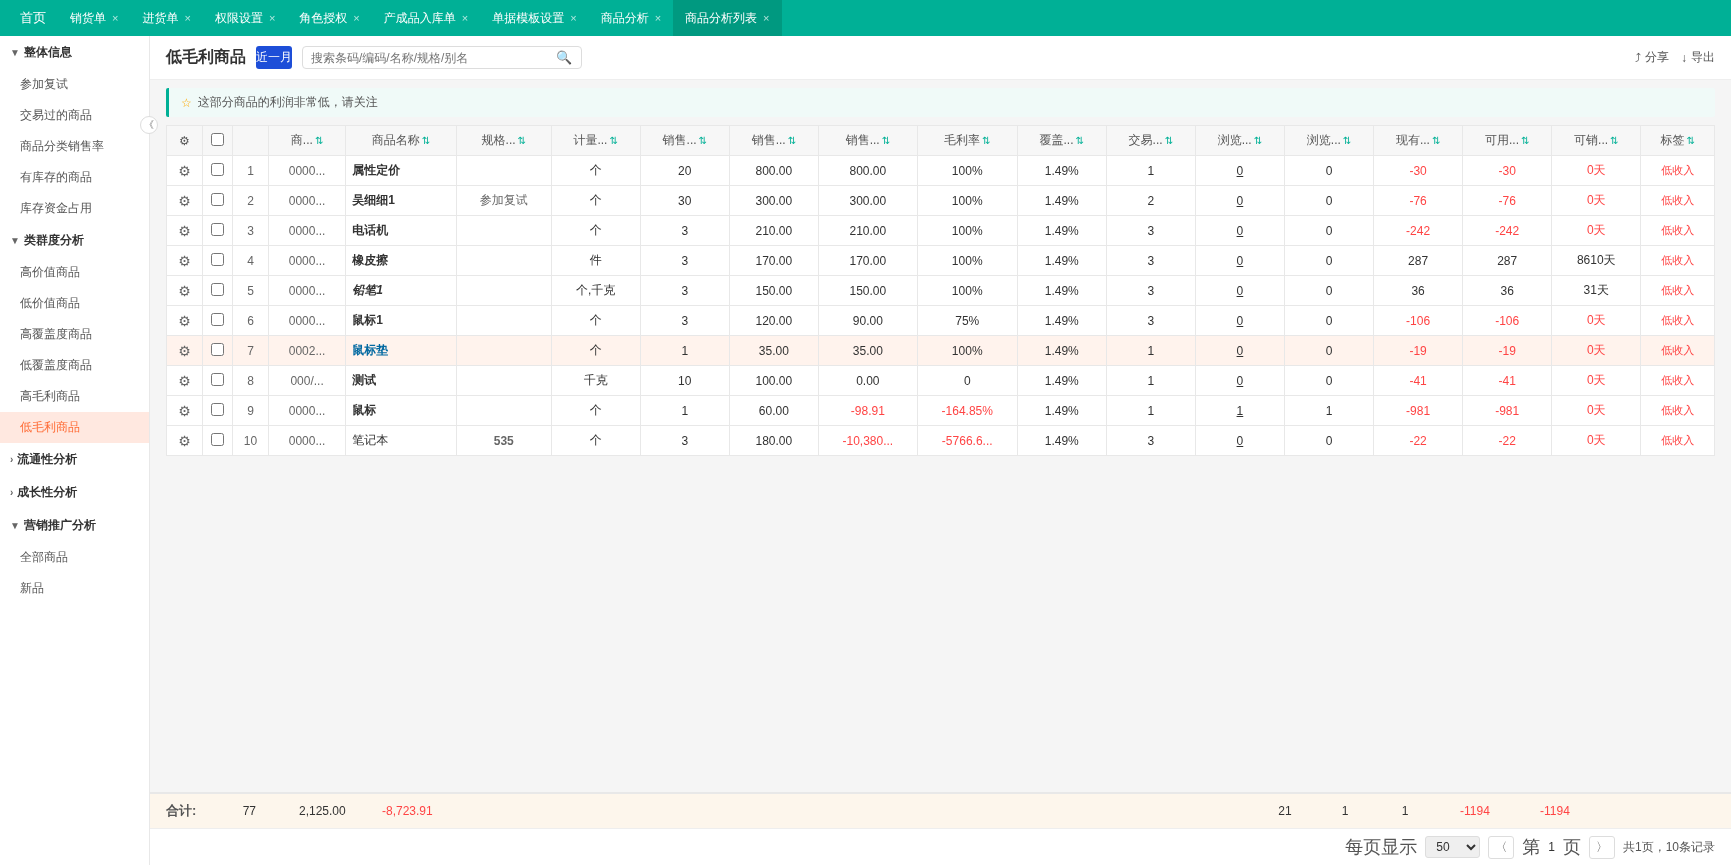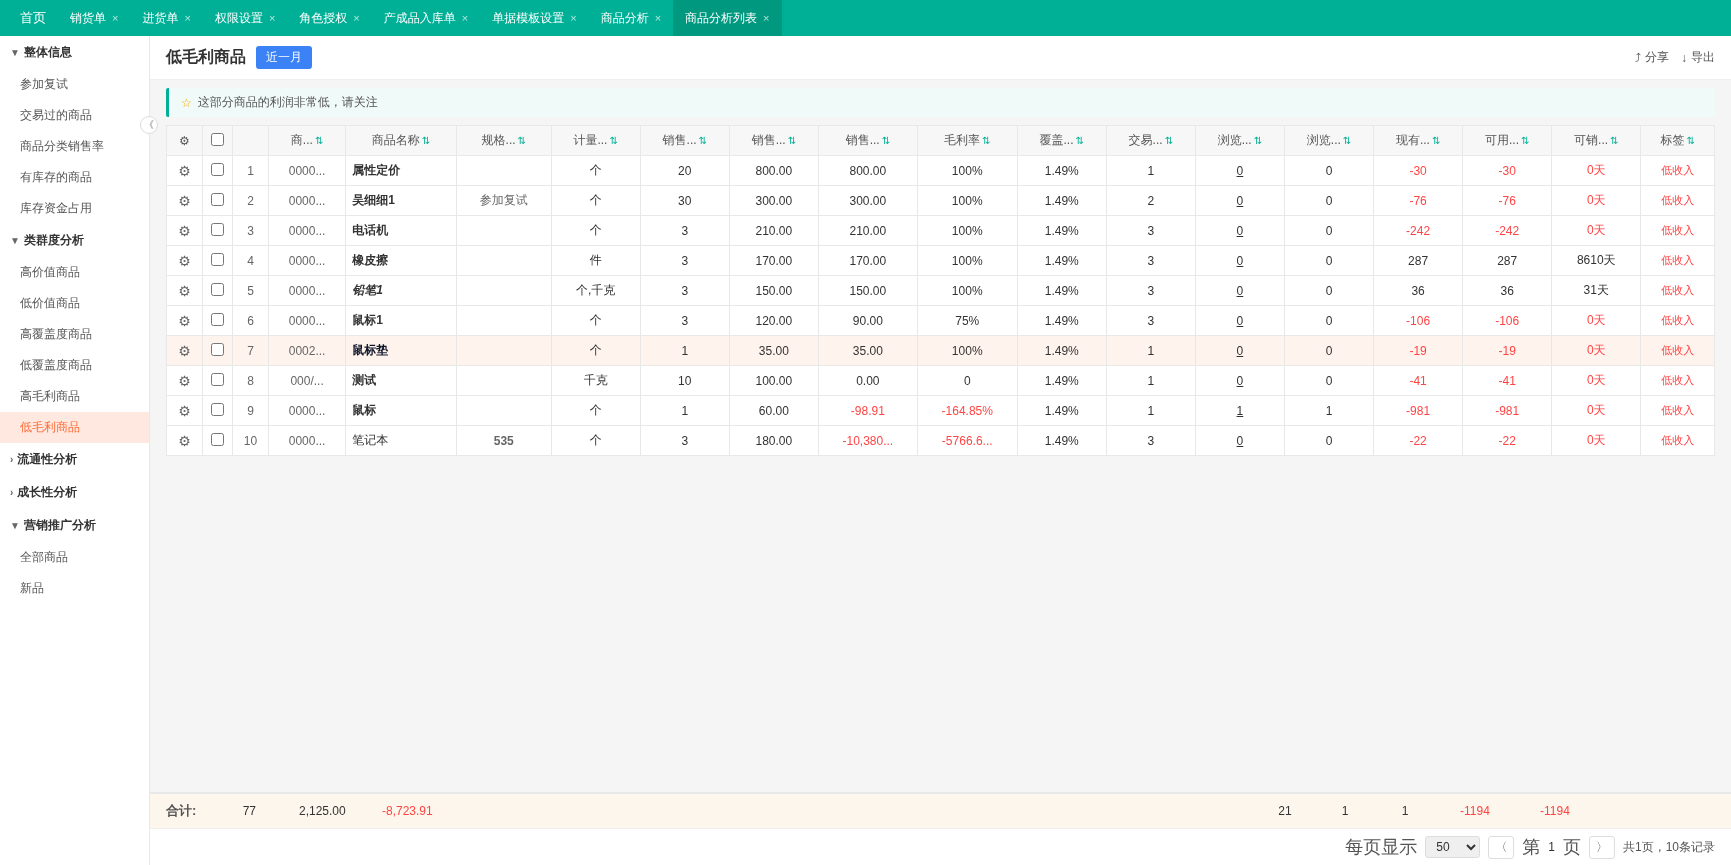--- a/index.html
+++ b/index.html
@@ -93,25 +93,25 @@
       background: #fff;
       border-bottom: 1px solid #eee;
       gap: 10px;
     }
     .page-title {
       font-size: 16px;
       font-weight: bold;
       color: #333;
     }
     .filter-btn {
-      background: #3b82f6;
+      background: #1d4ed8;
       color: #fff;
       border: none;
       border-radius: 3px;
-      padding: 3px 10px;
+      padding: 3px 0;
       font-size: 12px;
       cursor: pointer;
     }
     .search-box {
       display: flex;
       align-items: center;
       border: 1px solid #ddd;
       border-radius: 4px;
       padding: 3px 8px;
       flex: 1;
@@ -333,20 +333,24 @@
     <div class="sidebar-item">新品</div>
   </div>
 
   <div class="collapse-btn">《</div>
 
   <div class="content">
 
     <div class="page-header">
       <span class="page-title">低毛利商品</span>
       <button class="filter-btn">近一月</button>
+      <div class="search-box">
+        <input type="text" placeholder="搜索条码/编码/名称/规格/别名" style="">
+        <span class="search-icon">🔍</span>
+      </div>
       <div class="header-actions">
         <div class="action-btn">
           <span>⤴</span>
           <span>分享</span>
         </div>
         <div class="action-btn">
           <span>↓</span>
           <span>导出</span>
         </div>
       </div>
@@ -507,21 +511,21 @@
       <td style="color:#ff4444">-106</td>
       <td style="color:#ff4444">-106</td>
       <td style="color:#ff4444">0天</td>
       <td class="tag-low">低收入</td>
     </tr>
             <tr class="highlighted">
       <td class="settings-cell">⚙</td>
       <td><input type="checkbox" style=""></td>
       <td style="color:#666;">7</td>
       <td style="color:#666;">0002...</td>
-      <td style="text-align:left;color:#0f172a;font-weight:bold;">鼠标垫</td>
+      <td style="text-align:left;color:#0369a1;font-weight:bold;">鼠标垫</td>
       <td style="color:#666;"></td>
       <td>个</td>
       <td>1</td>
       <td>35.00</td>
       <td style="color:#333">35.00</td>
       <td style="color:#333">100%</td>
       <td>1.49%</td>
       <td>1</td>
       <td><span class="underline-link">0</span></td>
       <td>0</td>

